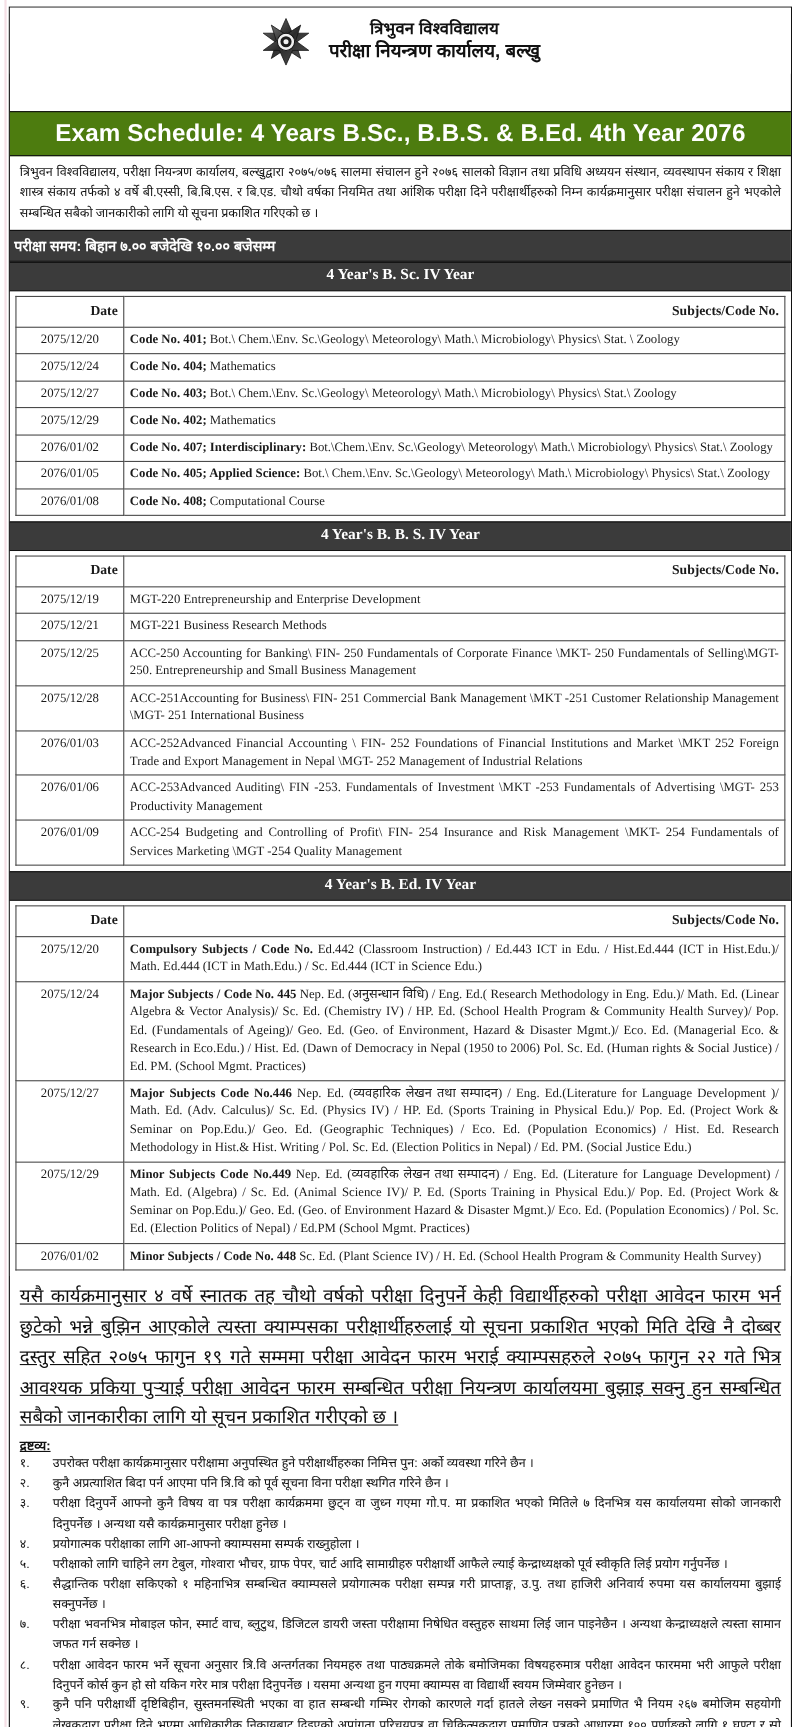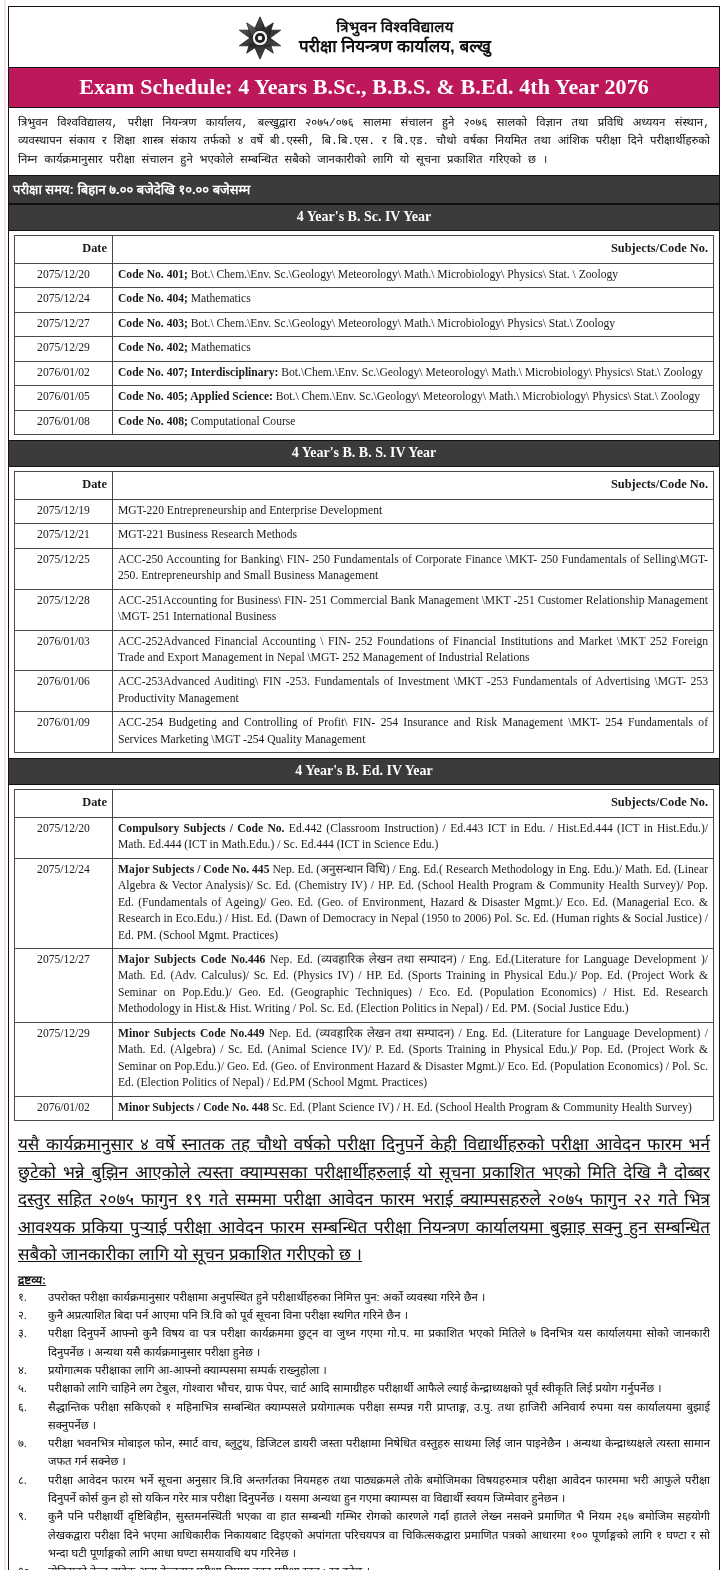--- a/index.html
+++ b/index.html
@@ -56,36 +56,37 @@
   .org-l2 {
     font-family: "Liberation Sans", "DejaVu Sans", sans-serif;
     font-weight: 700;
     font-size: 17px;
     line-height: 1.3;
     color: #111;
   }
 
   
   .banner {
-    background: #be185d;
+    background: #4d7c0f;
     color: #ffffff;
     text-align: center;
-    font-family: Liberation Serif, serif;
+    font-family: Liberation Sans, sans-serif;
     font-weight: 700;
     font-size: 22px;
     letter-spacing: .1px;
     padding: 6px 4px 7px 4px;
     border-top: 1px solid #111;
     border-bottom: 1px solid #111;
+    margin-top: 34px;
   }
 
   
   .intro {
     padding: 6px 9px 6px 9px;
-    font-family: Liberation Mono, monospace;
+    font-family: Liberation Serif, serif;
     font-size: 11.4px;
     line-height: 1.62;
     text-align: justify;
     color: #111;
   }
 
   
   .time-strip {
     background: #3b3b3b;
     color: #fff;

